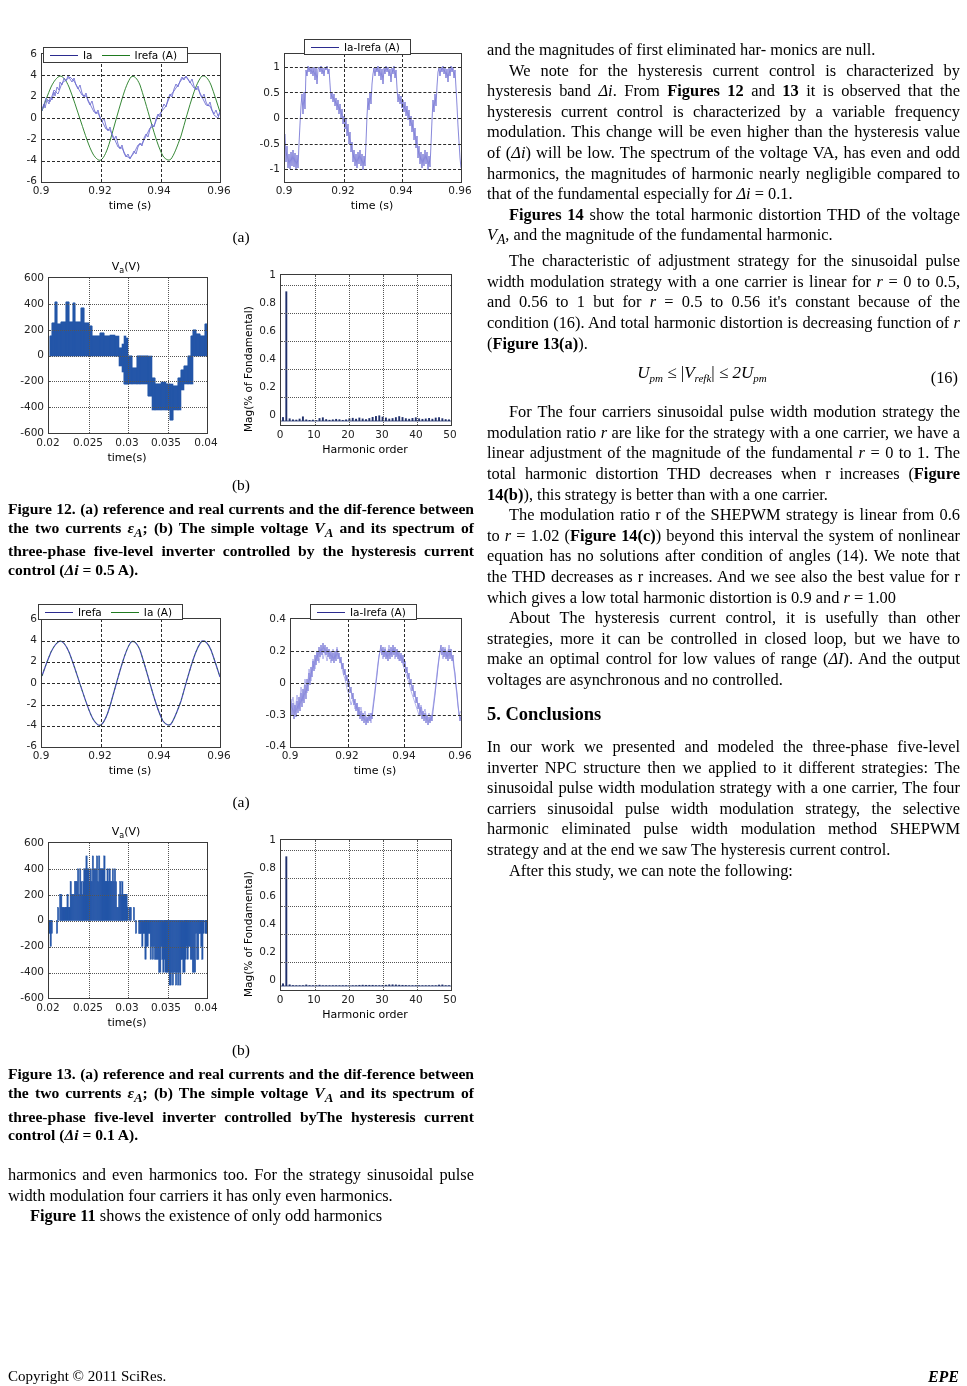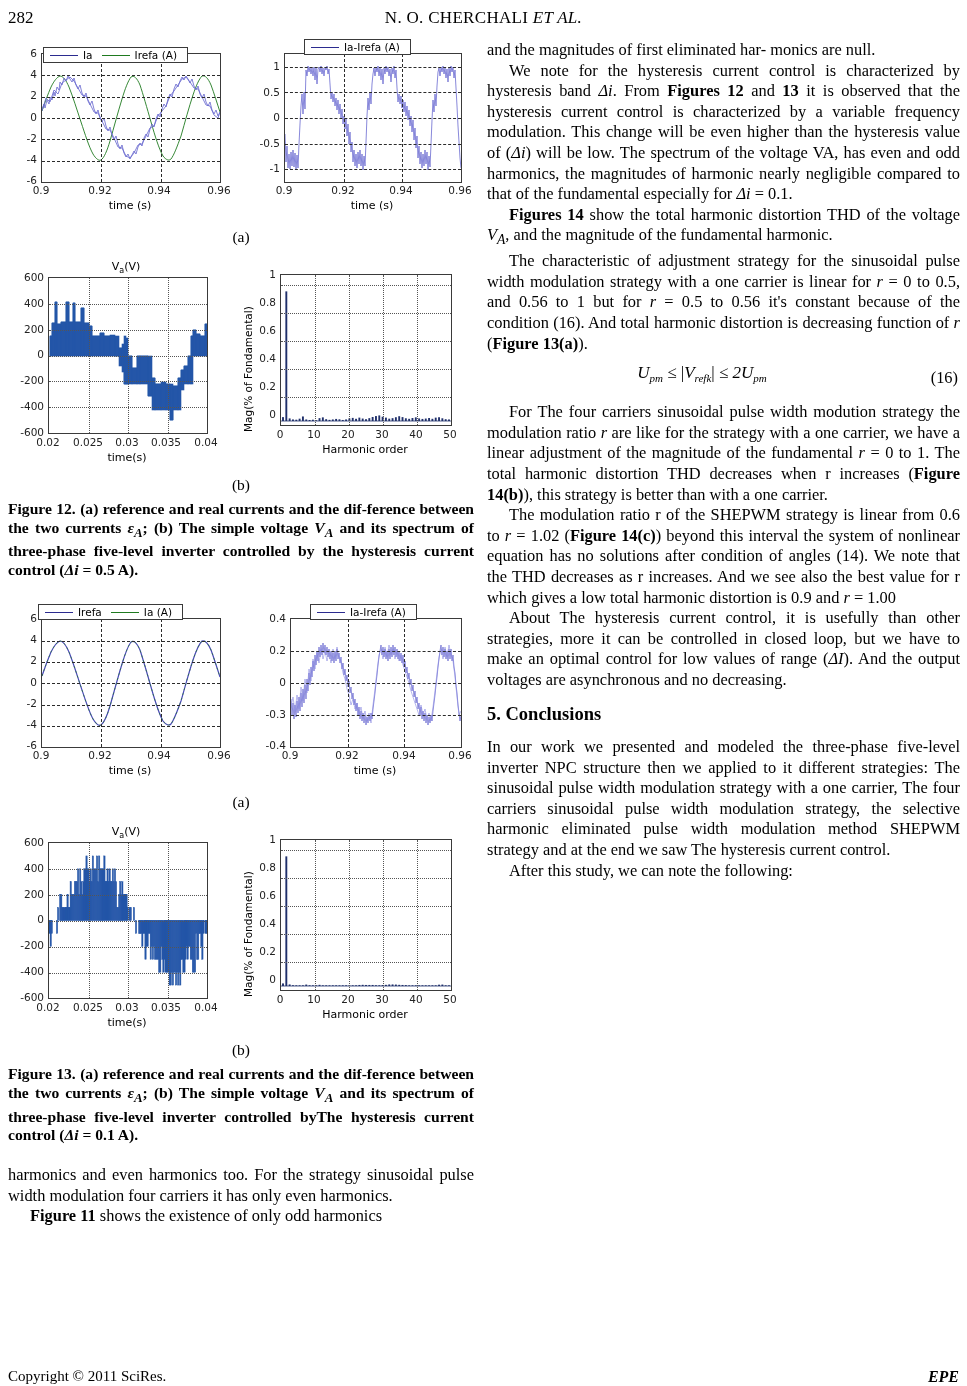--- a/index.html
+++ b/index.html
@@ -74,27 +74,20 @@
   svg{display:block;}
   .footer{position:absolute;left:8px;bottom:18px;width:951px;font-size:15px;}
   .footer .cp{position:absolute;left:0;top:0;}
   .footer .epe{position:absolute;right:0;top:0;font-style:italic;font-weight:bold;font-size:16px;}
 </style>
 </head>
 <body>
 
 <div class="page">
 
-  <div class="runhead">
-    <span class="pageno">282</span>
-    <span class="authors">
-      <span>N. O. CHERCHALI</span>
-      <i>ET   AL.</i>
-    </span>
-  </div>
 
   <div class="colL">
 
     <div class="figblock">
 
       <div class="chartrow">
 
         <div class="plot" style="left:0;top:0;width:222px;height:190px;">
           <div class="legend" style="left:35px;top:11px;">
             <span class="ln"></span>
@@ -689,21 +682,21 @@
 
     <div class="eq">
       <span class="body"><i>U</i><sub>pm</sub> <span class="bar">≤</span> <span class="bar">|</span><i>V</i><sub>refk</sub><span class="bar">|</span> <span class="bar">≤</span> <i>2U</i><sub>pm</sub></span>
       <span class="num">(16)</span>
     </div>
 
     <p><span>For The four carriers sinusoidal pulse width modution strategy the modulation ratio </span><i>r</i><span> are like for the strategy with a one carrier, we have a linear adjustment of the magnitude of the fundamental </span><i>r</i><span> = 0 to 1. The total harmonic distortion THD decreases when r increases (</span><b>Figure 14(b)</b><span>), this strategy is better than with a one carrier.</span></p>
 
     <p><span>The modulation ratio r of the SHEPWM strategy is linear from 0.6 to </span><i>r</i><span> = 1.02 (</span><b>Figure 14(c)</b><span>) beyond this interval the system of nonlinear equation has no solutions after condition of angles (14). We note that the THD decreases as r increases. And we see also the best value for r which gives a low total harmonic distortion is 0.9 and </span><i>r</i><span> = 1.00</span></p>
 
-    <p><span>About The hysteresis current control, it is usefully than other strategies, more it can be controlled in closed loop, but we have to make an optimal control for low values of range (</span><i>ΔI</i><span>). And the output voltages are asynchronous and no decreasing.</span></p>
+    <p><span>About The hysteresis current control, it is usefully than other strategies, more it can be controlled in closed loop, but we have to make an optimal control for low values of range (</span><i>ΔI</i><span>). And the output voltages are asynchronous and no controlled.</span></p>
 
     <h2 class="sect">5. Conclusions</h2>
 
     <p class="noind">In our work we presented   and modeled the three-phase five-level inverter NPC structure then we applied to it different strategies: The sinusoidal pulse width modulation strategy with a one carrier, The four carriers sinusoidal pulse width modulation strategy, the selective harmonic eliminated pulse width modulation method SHEPWM strategy and at the end we saw The hysteresis current control.</p>
     <p>After this study, we can note the following:</p>
   </div>
 
   <div class="footer">
     <span class="cp">Copyright © 2011 SciRes.</span>
     <span class="epe">EPE</span>

